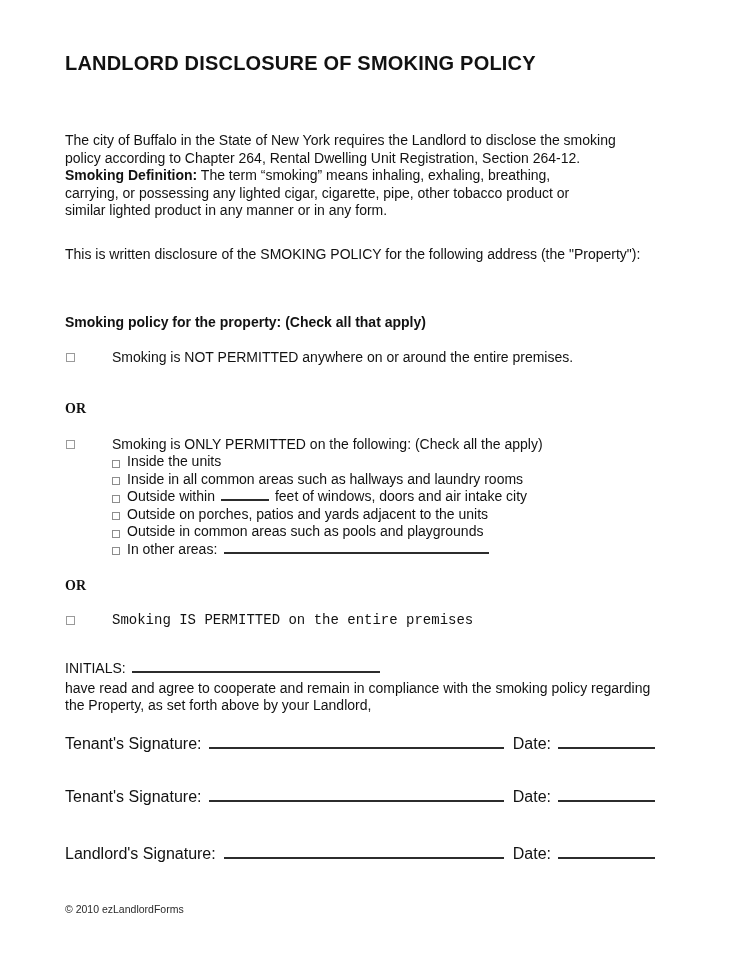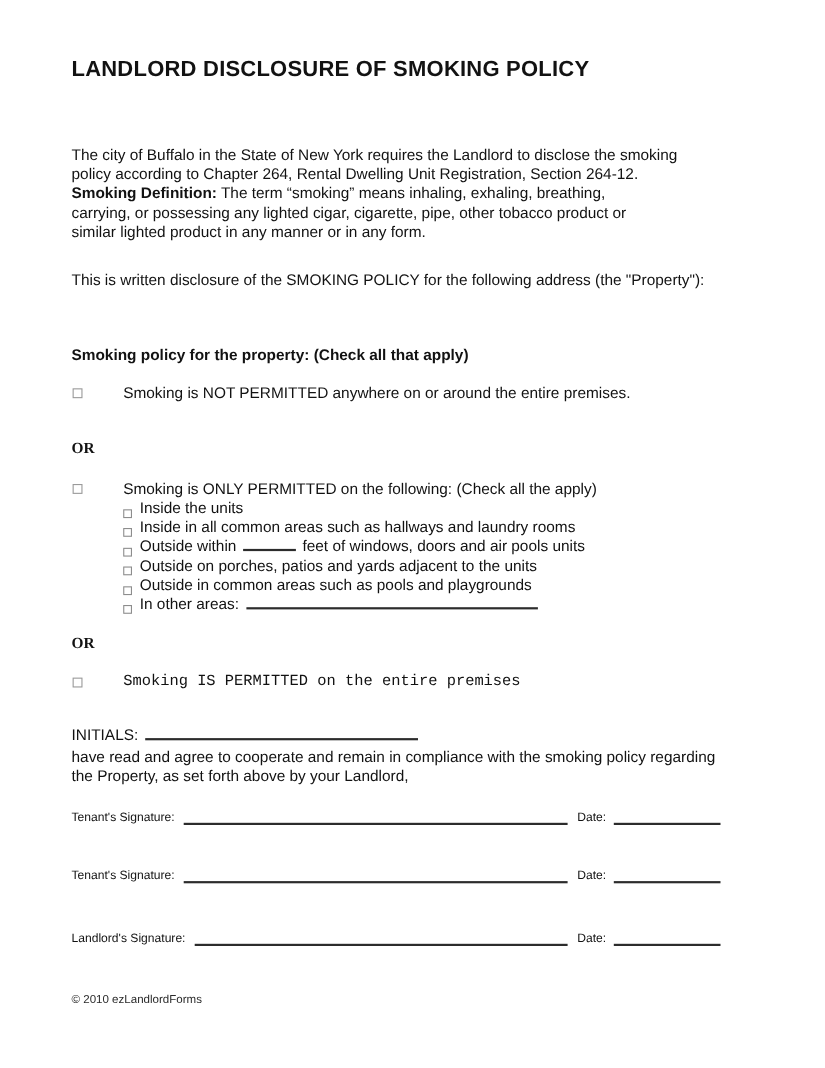--- a/index.html
+++ b/index.html
@@ -18,28 +18,28 @@
   .policy-heading { font-size: 14px; line-height: 17.5px; font-weight: bold; margin: 0 0 17px 0; }
   .or { font-size: 14px; line-height: 17.5px; font-weight: bold; margin: 0; font-family: Liberation Serif, serif; }
   .or1 { margin-bottom: 18px; }
   .or2 { margin-bottom: 17px; }
   .opt { display: flex; align-items: flex-start; font-size: 14px; line-height: 17.5px; }
   .opt1 { margin-bottom: 34px; }
   .opt2 { margin-bottom: 19px; }
   .opt3 { margin-bottom: 31px; font-family: Liberation Mono, monospace; }
   .cb { width: 9px; height: 9px; border: 1px solid #9a9a9a; margin: 4px 37px 0 1px; flex: none; background: #fff; }
   .opt-body { flex: 1; }
-  .sub-row { display: flex; align-items: flex-end; font-size: 14px; line-height: 17.5px; }
+  .sub-row { display: flex; align-items: center; font-size: 14px; line-height: 17.5px; }
   .cb-sm { width: 8px; height: 8px; border: 1px solid #8d8d8d; margin: 4px 7px 0 0; flex: none; background: #fff; }
   .blank { display: inline-block; width: 48px; height: 12px; border-bottom: 2px solid #2c2c2c; margin: 0 6px; }
   .long-line { display: inline-block; width: 265px; height: 12px; border-bottom: 2px solid #2c2c2c; margin-left: 7px; }
   .initials-row { font-size: 14px; line-height: 17.5px; margin-bottom: 2px; }
   .initials-line { display: inline-block; width: 248px; height: 12px; border-bottom: 2px solid #2c2c2c; margin-left: 6px; }
   .compliance { margin-bottom: 20px; }
-  .sig-row { display: flex; align-items: center; width: 590px; font-size: 11px; line-height: 17.5px; }
+  .sig-row { display: flex; align-items: flex-start; width: 590px; font-size: 16px; line-height: 17.5px; }
   .sig-row .lbl { flex: none; white-space: nowrap; }
   .sig-line { flex: 1; height: 14px; border-bottom: 2px solid #2c2c2c; margin: 0 9px 1px 8px; }
   .date-line { flex: none; width: 97px; height: 14px; border-bottom: 2px solid #2c2c2c; margin: 0 0 1px 7px; }
   .sig1 { margin-bottom: 36px; }
   .sig2 { margin-bottom: 39px; }
   .footer { font-size: 10.5px; line-height: 13px; color: #2a2a2a; margin-top: 41px; }
 </style>
 </head>
 <body>
 
@@ -71,21 +71,21 @@
       <div class="sub-row">
         <span class="cb-sm"></span>
         <span>Inside the units</span>
       </div>
       <div class="sub-row">
         <span class="cb-sm"></span>
         <span>Inside in all common areas such as hallways and laundry rooms</span>
       </div>
       <div class="sub-row">
         <span class="cb-sm"></span>
-        <span><span>Outside within</span><span class="blank"></span><span>feet of windows, doors and air pools units</span></span>
+        <span><span>Outside within</span><span class="blank"></span><span>feet of windows, doors and air intake city</span></span>
       </div>
       <div class="sub-row">
         <span class="cb-sm"></span>
         <span>Outside on porches, patios and yards adjacent to the units</span>
       </div>
       <div class="sub-row">
         <span class="cb-sm"></span>
         <span>Outside in common areas such as pools and playgrounds</span>
       </div>
       <div class="sub-row">

